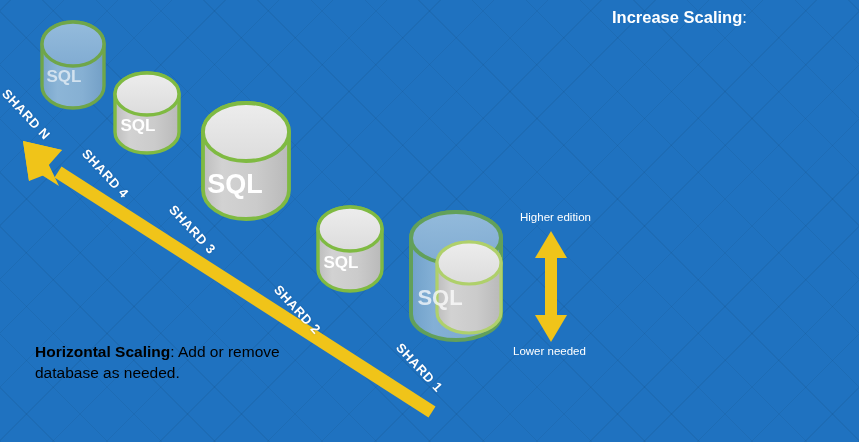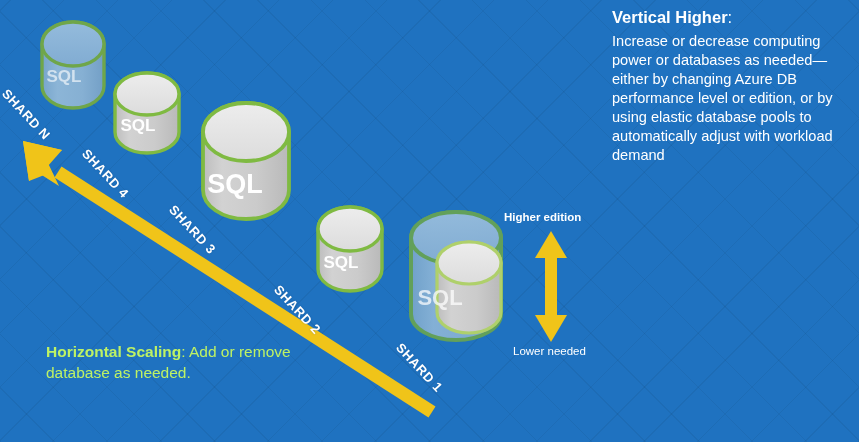--- a/index.html
+++ b/index.html
@@ -43,30 +43,30 @@
   #vpanel .vtitle{
     font-size:16.5px;font-weight:bold;line-height:1.35;margin:0 0 4px 0;
   }
   #vpanel .vtitle .colon{font-weight:normal;}
   #vpanel .vbody{
     font-size:14.6px;line-height:1.30;margin:0;
   }
 
   
   #hcaption{
-    position:absolute;left:46px;top:342px;width:290px;color:#bef264;
+    position:absolute;left:35px;top:342px;width:290px;color:#000000;
     font-size:15.5px;line-height:1.35;
   }
   #hcaption b{font-weight:bold;}
 
   
   .edition-label{
     position:absolute;color:#FFFFFF;font-size:11.5px;white-space:nowrap;
   }
-  #higher-edition{left:504px;top:211px;font-weight:bold;}
+  #higher-edition{left:520px;top:211px;}
   #lower-edition{left:513px;top:345px;}
 </style>
 </head>
 <body>
 
 <div id="stage">
 
   <div id="grid"></div>
 
   <svg class="svg-layer" viewBox="0 0 859 442">
@@ -143,19 +143,18 @@
   <div class="shard-label" style="left:10px;top:86px;">SHARD N</div>
   <div class="shard-label" style="left:90px;top:146px;">SHARD 4</div>
   <div class="shard-label" style="left:177px;top:202px;">SHARD 3</div>
   <div class="shard-label" style="left:282px;top:282px;">SHARD 2</div>
   <div class="shard-label" style="left:404px;top:340px;">SHARD 1</div>
 
   <div class="edition-label" id="higher-edition">Higher edition</div>
   <div class="edition-label" id="lower-edition">Lower needed</div>
 
   <div id="vpanel">
-    <p class="vtitle"><span>Vertical Higher</span><span class="colon">:</span></p>
-    <p class="vbody">Increase or decrease computing power or databases  as needed—either by changing Azure DB performance level or edition, or by using elastic database pools to automatically adjust with workload demand</p>
+    <p class="vtitle"><span>Increase Scaling</span><span class="colon">:</span></p>
   </div>
 
   <div id="hcaption"><b>Horizontal Scaling</b><span>: Add or remove database as needed.</span></div>
 
 </div>
 
 </body></html>

